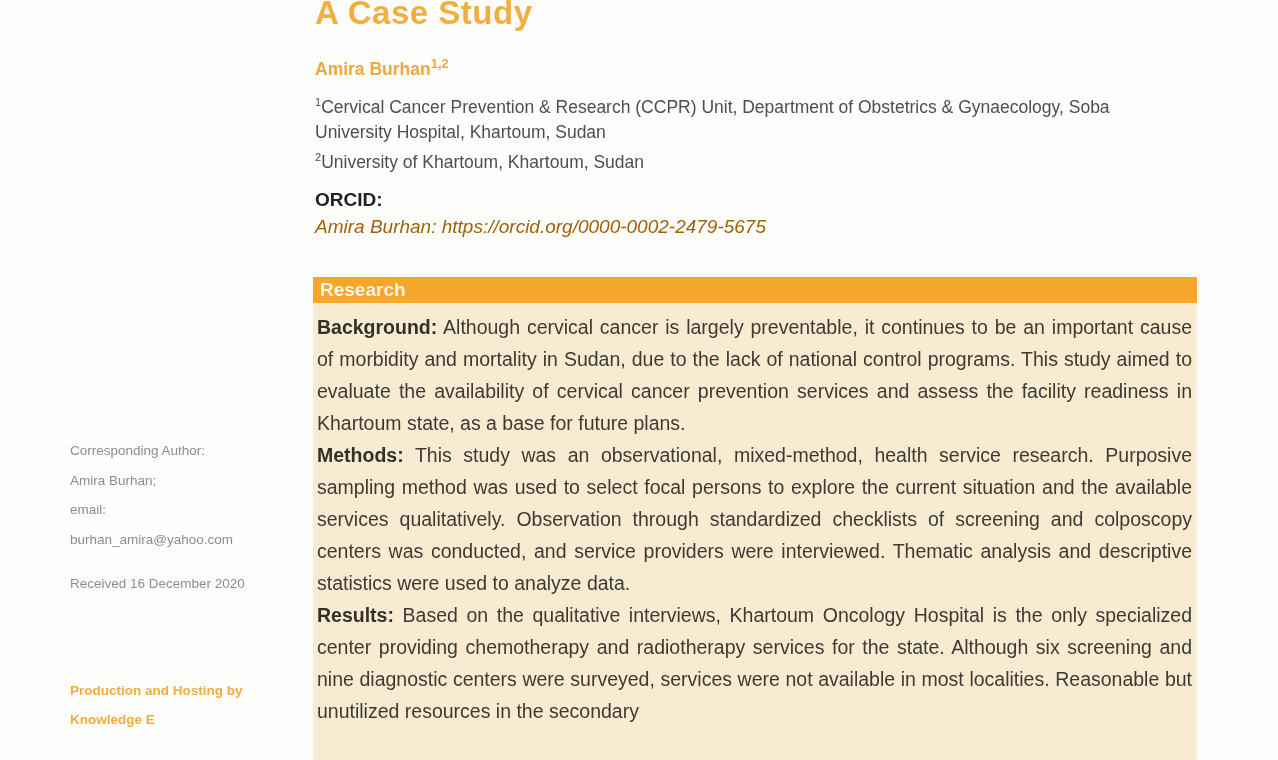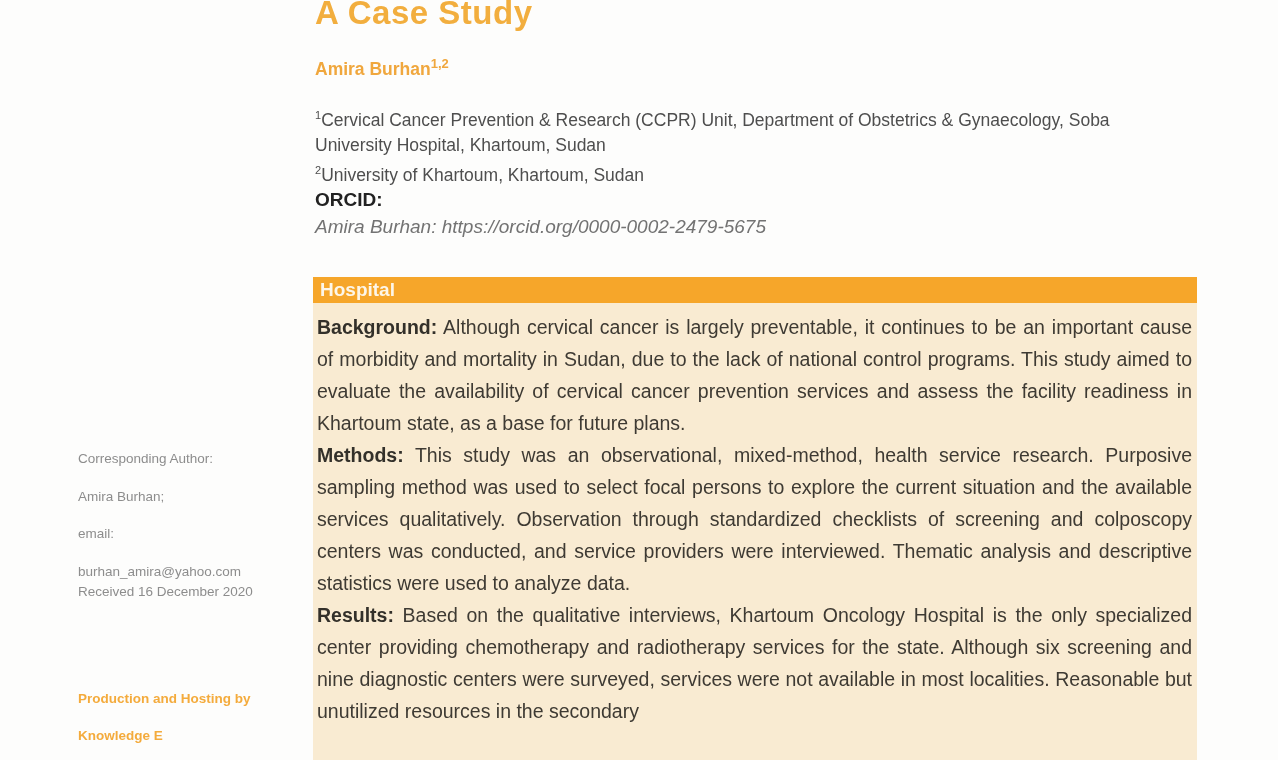--- a/index.html
+++ b/index.html
@@ -17,32 +17,32 @@
     font-size: 33px; font-weight: bold; color: #f2ae3e;
     letter-spacing: 0.5px;
   }
   .author-line {
     position: absolute; left: 315px; top: 56px;
     font-size: 17.5px; font-weight: bold; color: #f0a73d;
   }
   .author-line sup { font-size: 13px; font-weight: bold; }
 
   .affiliations {
-    position: absolute; left: 315px; top: 103px; width: 800px;
+    position: absolute; left: 315px; top: 90px; width: 800px;
     font-size: 17.5px; line-height: 25px; color: #4e4e4e;
   }
   .affiliations p { margin: 0; }
   .affiliations sup { font-size: 11px; }
 
   .orcid-block {
     position: absolute; left: 315px; top: 186px; width: 700px;
     font-size: 19px; line-height: 27px; color: #2e2e2e;
   }
   .orcid-label { font-weight: bold; color: #222; }
-  .orcid-entry { font-style: italic; color: #737373; text-decoration: none; }
+  .orcid-entry { font-style: italic; color: #a16207; text-decoration: none; }
 
   
   .abstract-box {
     position: absolute; left: 313px; top: 277px; width: 884px;
   }
   .abstract-bar {
     height: 26px; background: #f6a62a;
     color: #fdf6e8; font-size: 19px; font-weight: bold;
     line-height: 26px; padding-left: 7px;
   }
@@ -54,21 +54,21 @@
     min-height: 500px;
   }
   .abstract-body p { margin: 0; }
   .abstract-body b { color: #33302a; }
 
   
   .sb { position: absolute; left: 70px; width: 240px; color: #8d8d8d; font-size: 13.5px; }
   .sb-corresponding { top: 436px; line-height: 29.5px; }
   .sb-dates { top: 570px; line-height: 27.5px; }
   .sb-hosting { top: 677px; line-height: 28.5px; font-weight: bold; color: #f4ab3c; }
-  .sb p { margin: 8px; }
+  .sb p { margin: 0; }
   .sb a { color: inherit; text-decoration: none; }
 </style>
 </head>
 <body>
 
 <h1 class="page-title">A Case Study</h1>
 
 <div class="author-line">
   <span>Amira Burhan</span><sup>1,2</sup>
 </div>
@@ -77,21 +77,21 @@
   <p><sup>1</sup><span>Cervical Cancer Prevention &amp; Research (CCPR) Unit, Department of Obstetrics &amp; Gynaecology, Soba University Hospital, Khartoum, Sudan</span></p>
   <p><sup>2</sup><span>University of Khartoum, Khartoum, Sudan</span></p>
 </div>
 
 <div class="orcid-block">
   <p class="orcid-label">ORCID:</p>
   <p><a href="#" class="orcid-entry">Amira Burhan: https://orcid.org/0000-0002-2479-5675</a></p>
 </div>
 
 <div class="abstract-box">
-  <div class="abstract-bar">Hospital</div>
+  <div class="abstract-bar">Research</div>
   <div class="abstract-body">
     <p><b>Background:</b> <span>Although cervical cancer is largely preventable, it continues to be an important cause of morbidity and mortality in Sudan, due to the lack of national control programs. This study aimed to evaluate the availability of cervical cancer prevention services and assess the facility readiness in Khartoum state, as a base for future plans.</span></p>
     <p><b>Methods:</b> <span>This study was an observational, mixed-method, health service research. Purposive sampling method was used to select focal persons to explore the current situation and the available services qualitatively. Observation through standardized checklists of screening and colposcopy centers was conducted, and service providers were interviewed. Thematic analysis and descriptive statistics were used to analyze data.</span></p>
     <p><b>Results:</b> <span>Based on the qualitative interviews, Khartoum Oncology Hospital is the only specialized center providing chemotherapy and radiotherapy services for the state. Although six screening and nine diagnostic centers were surveyed, services were not available in most localities. Reasonable but unutilized resources in the secondary</span></p>
   </div>
 </div>
 
 <div class="sb sb-corresponding">
   <p>Corresponding Author:</p>
   <p>Amira Burhan;</p>

